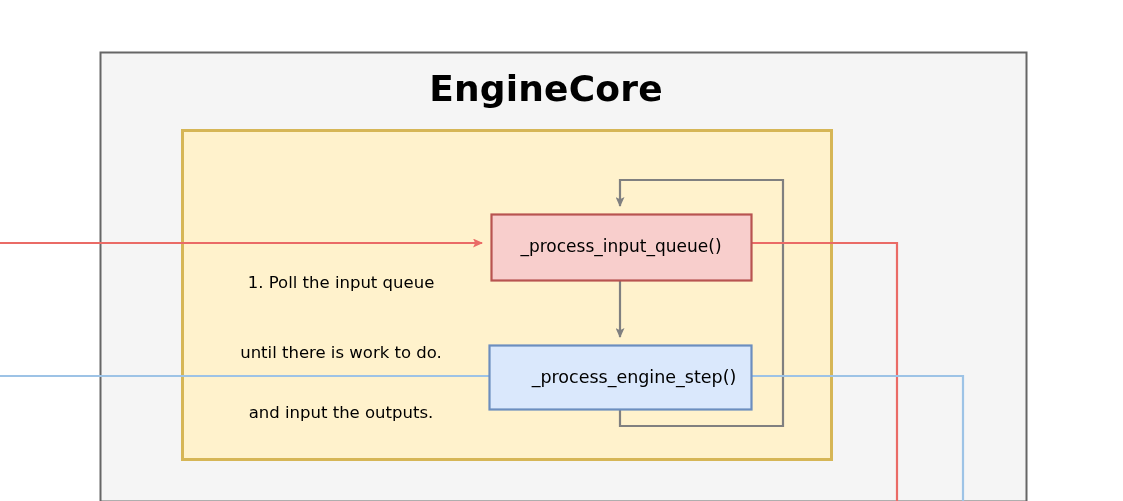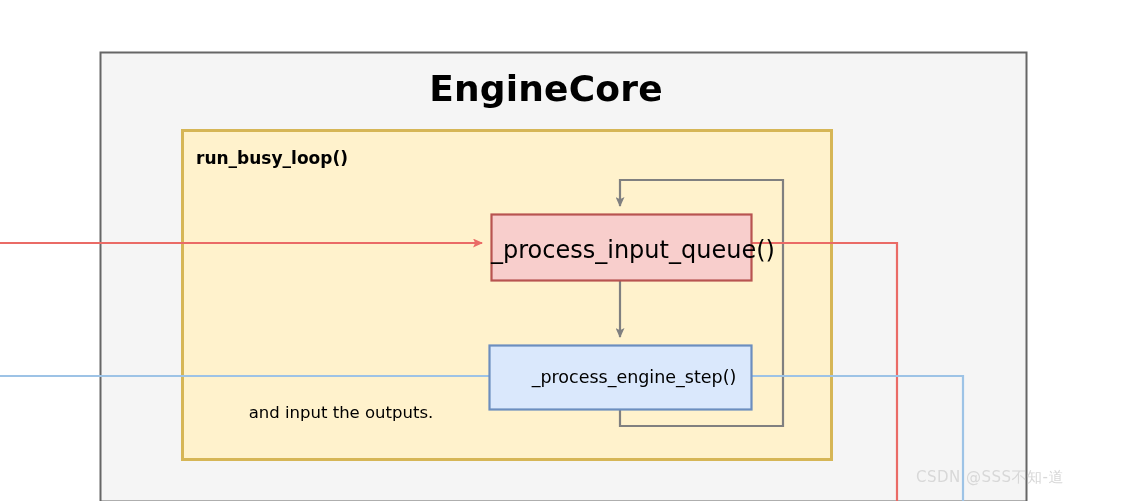--- a/index.html
+++ b/index.html
@@ -60,21 +60,21 @@
     left: 196px;
     top: 354px;
     width: 290px;
     font-size: 16.5px;
     line-height: 1.42;
   }
   #box-label-input {
     left: 491px;
     top: 236px;
     width: 260px;
-    font-size: 24px;
+    font-size: 17px;
   }
   #box-label-step {
     left: 489px;
     top: 367px;
     width: 290px;
     font-size: 17.5px;
   }
   #watermark {
     left: 916px;
     top: 468px;
@@ -116,26 +116,28 @@
 
     <path d="M 751 376 L 963 376 L 963 501" fill="none" stroke="#9dc3e6" stroke-width="2.2"></path>
 
     <rect x="491.5" y="214.5" width="260" height="66" fill="#f8cecc" stroke="#b85450" stroke-width="2.2"></rect>
 
     <rect x="489.5" y="345.5" width="262" height="64" fill="#dae8fc" stroke="#6c8ebf" stroke-width="2.2"></rect>
   </svg>
 
   <div class="lbl" id="outer-title">EngineCore</div>
 
-  <div class="lbl" id="inner-title">run_busy_loop()</div>
 
+  <div class="lbl" id="annot-1">
+    <div>1. Poll the input queue</div>
+    <div>until there is work to do.</div>
+  </div>
 
   <div class="lbl" id="annot-2">
     <div>and input the outputs.</div>
   </div>
 
   <div class="lbl" id="box-label-input">_process_input_queue()</div>
 
   <div class="lbl" id="box-label-step">_process_engine_step()</div>
 
-  <div class="lbl" id="watermark">CSDN @SSS不知-道</div>
 
 </div>
 
 </body></html>

